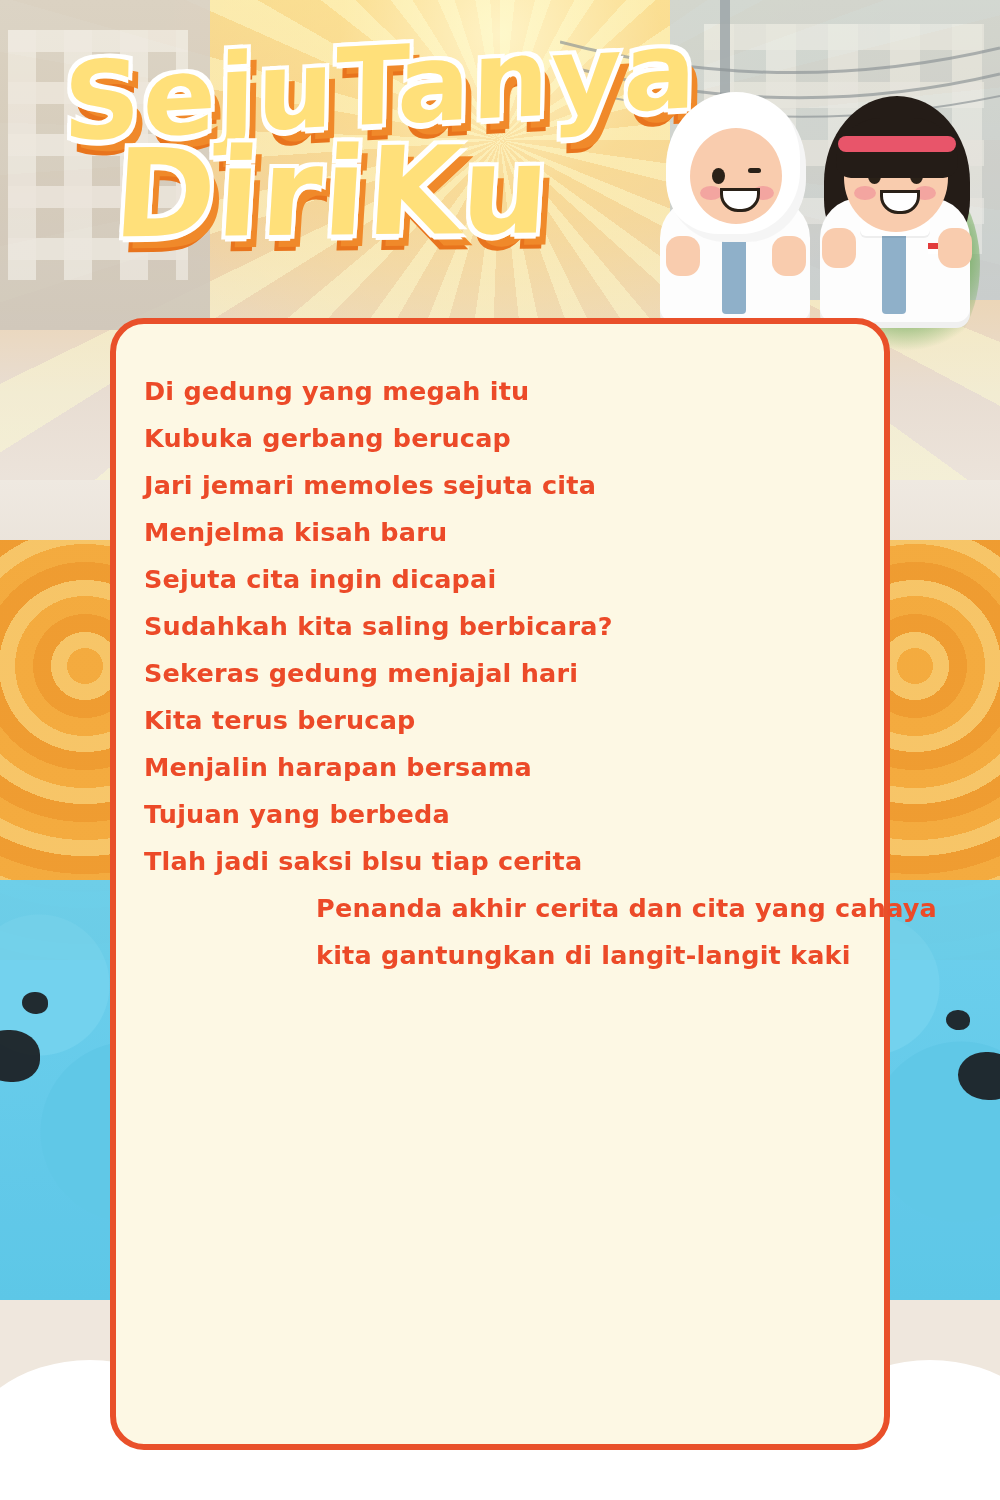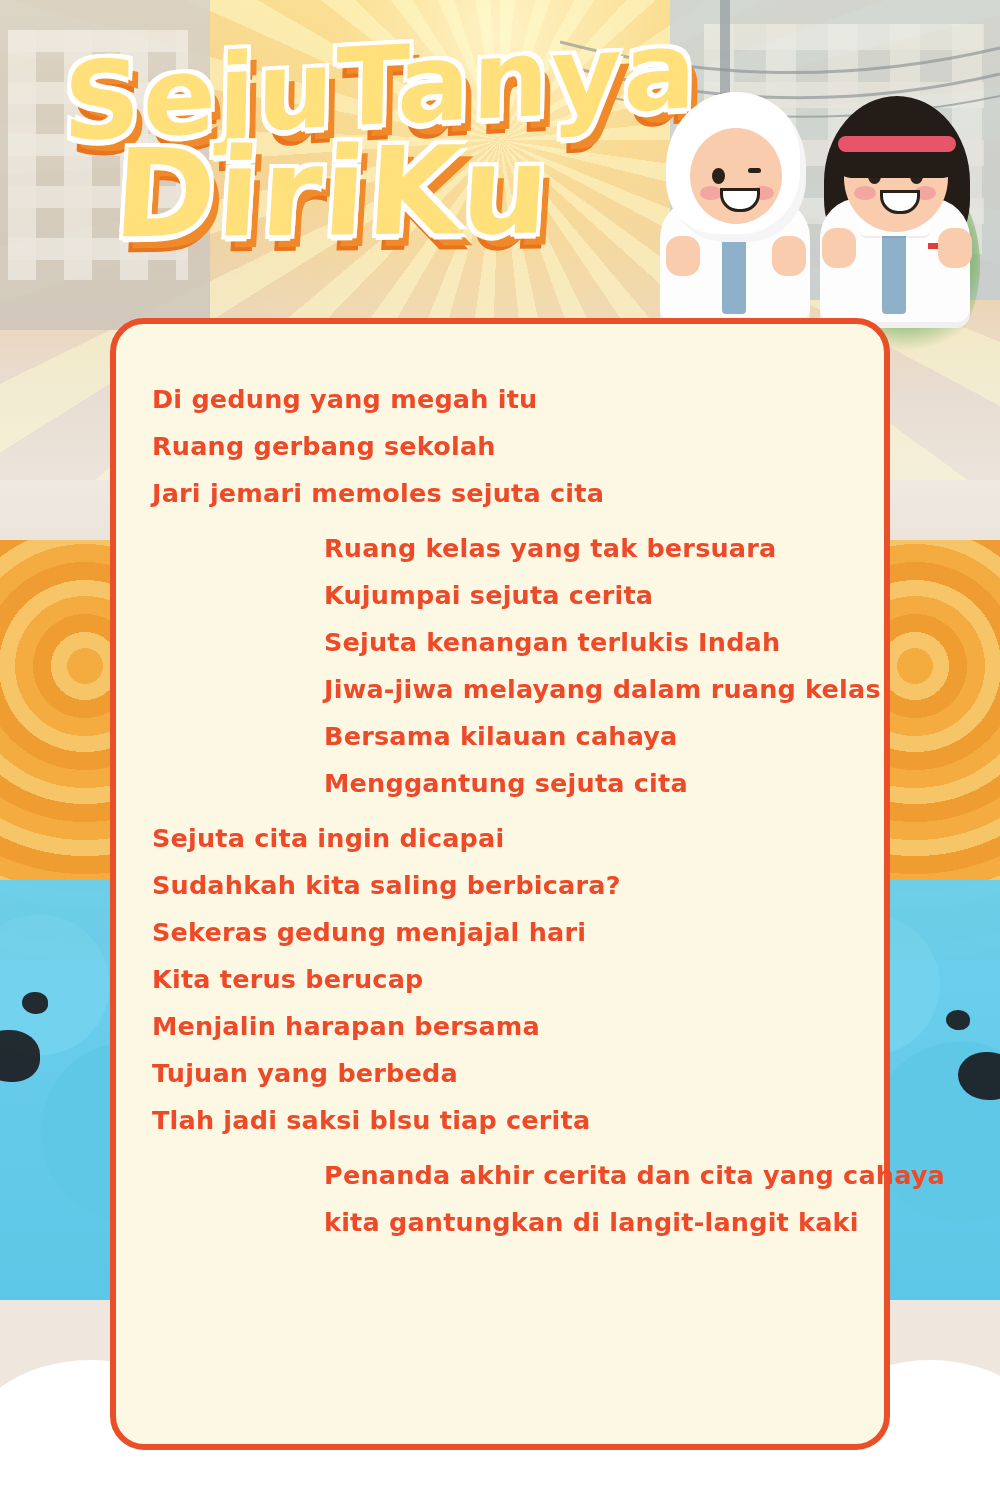--- a/index.html
+++ b/index.html
@@ -312,21 +312,21 @@
     position: absolute;
     left: 110px; top: 318px;
     width: 780px; height: 1132px;
     background: #fdf8e4;
     border: 6px solid #e9502a;
     border-radius: 34px;
     box-sizing: border-box;
     padding: 44px 40px 30px 28px;
   }
   .stanza {
-    margin: 8px;
+    margin: 0;
     padding: 0;
     list-style: none;
   }
   .line {
     color: #ec4a28;
     font-family: "DejaVu Sans", sans-serif;
     font-weight: bold;
     font-size: 25.5px;
     line-height: 47px;
     letter-spacing: 0.2px;
@@ -420,32 +420,25 @@
       <div class="hand" style="left:2px; bottom:60px;"></div>
       <div class="hand" style="left:118px; bottom:60px;"></div>
     </div>
 
   </div>
 
   <div class="poem-card">
 
     <ul class="stanza">
       <li class="line">Di gedung yang megah itu</li>
-      <li class="line">Ruang gerbang sekolah</li>
+      <li class="line">Kubuka gerbang berucap</li>
       <li class="line">Jari jemari memoles sejuta cita</li>
+      <li class="line">Menjelma kisah baru</li>
     </ul>
 
-    <ul class="stanza">
-      <li class="line indent">Ruang kelas yang tak bersuara</li>
-      <li class="line indent">Kujumpai sejuta cerita</li>
-      <li class="line indent">Sejuta kenangan terlukis Indah</li>
-      <li class="line indent">Jiwa-jiwa melayang dalam ruang kelas</li>
-      <li class="line indent">Bersama kilauan cahaya</li>
-      <li class="line indent">Menggantung sejuta cita</li>
-    </ul>
 
     <ul class="stanza">
       <li class="line">Sejuta cita ingin dicapai</li>
       <li class="line">Sudahkah kita saling berbicara?</li>
       <li class="line">Sekeras gedung menjajal hari</li>
       <li class="line">Kita terus berucap</li>
       <li class="line">Menjalin harapan bersama</li>
       <li class="line">Tujuan yang berbeda</li>
       <li class="line">Tlah jadi saksi blsu tiap cerita</li>
     </ul>

